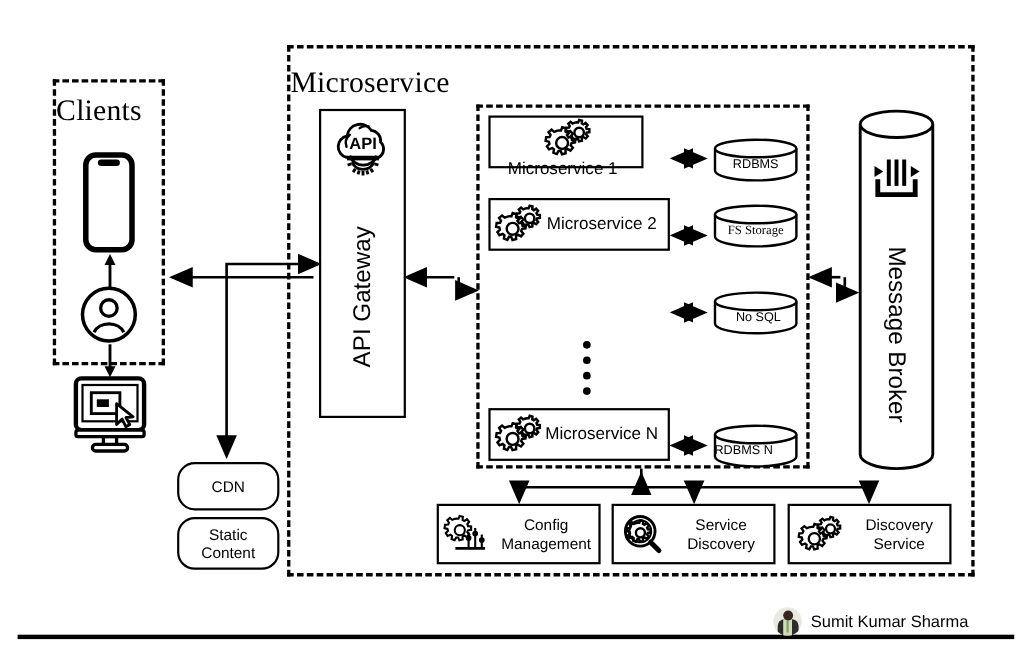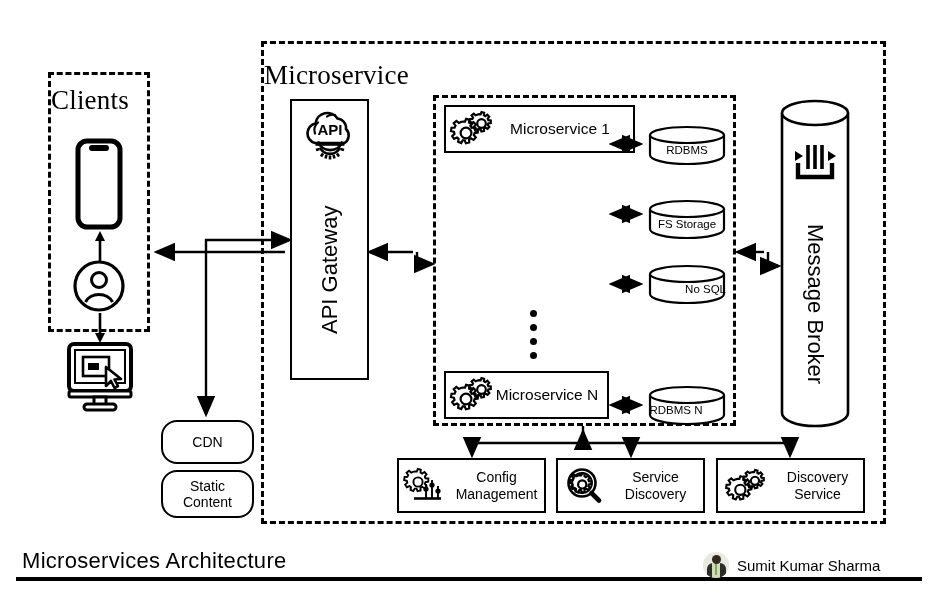--- a/index.html
+++ b/index.html
@@ -132,34 +132,47 @@
           <path d="M19 38.5 a11 11 0 0 0 20 0"></path>
         </g>
       </svg>
     </div>
     <div class="vert-up" style="position:absolute;left:0;right:0;top:66px;bottom:6px;display:flex;
                 align-items:center;justify-content:center;font-size:22px;">API Gateway</div>
   </div>
 
   <div class="abs dashed" style="left:433px;top:95px;width:303px;height:331px;"></div>
 
-  <div class="abs solid ms-box" style="left:444px;top:105px;width:191px;height:48px;">
+  <div class="abs solid ms-box" style="left:444px;top:105px;width:141px;height:48px;flex-direction:column;">
     <span class="msgear" style="width:42px;height:38px;flex:none;margin-left:5px;">
       <svg width="42" height="38" viewBox="0 0 42 38">
         <g fill="none" stroke="#000" stroke-width="2.2">
           <path d="M28 4.2 l1.6 0.1 0.9 -2.3 2.6 0.7 -0.2 2.5 1.4 0.9 2.1 -1.4 1.8 2 -1.5 2 0.6 1.5 2.5 0.2 0 2.7 -2.5 0.4 -0.6 1.5 1.6 1.9 -1.8 2 -2.2 -1.3 -1.4 0.8 0.1 2.5 -2.6 0.6 -1 -2.3 -1.6 0 -1.2 2.2 -2.5 -0.9 0.4 -2.5 -1.3 -1 -2.3 1 -1.5 -2.2 1.8 -1.8 -0.4 -1.6 -2.4 -0.6 0.4 -2.7 2.5 -0.1 0.7 -1.5 -1.4 -2.1 2.1 -1.7 1.9 1.6 1.5 -0.6 z"></path>
           <circle cx="30.5" cy="13.5" r="4.3"></circle>
           <path d="M12 11.5 l2 0.1 1.1 -2.9 3.3 0.9 -0.3 3.1 1.8 1.1 2.6 -1.7 2.2 2.5 -1.9 2.5 0.8 1.9 3.1 0.2 0 3.4 -3.1 0.5 -0.8 1.9 2 2.4 -2.2 2.5 -2.8 -1.6 -1.7 1 0.1 3.1 -3.3 0.8 -1.2 -2.9 -2 0 -1.5 2.8 -3.1 -1.2 0.5 -3.1 -1.6 -1.2 -2.9 1.2 -1.9 -2.7 2.3 -2.3 -0.5 -2 -3 -0.7 0.5 -3.4 3.1 -0.1 0.9 -1.9 -1.8 -2.6 2.7 -2.2 2.4 2 1.9 -0.8 z"></path>
           <circle cx="15" cy="23" r="5.4"></circle>
         </g>
       </svg>
     </span>
     <span class="ms-text">Microservice 1</span>
   </div>
 
+  <div class="abs solid ms-box" style="left:444px;top:180px;width:165px;height:48px;">
+    <span style="width:42px;height:38px;flex:none;margin-left:5px;">
+      <svg width="42" height="38" viewBox="0 0 42 38">
+        <g fill="none" stroke="#000" stroke-width="2.2">
+          <path d="M28 4.2 l1.6 0.1 0.9 -2.3 2.6 0.7 -0.2 2.5 1.4 0.9 2.1 -1.4 1.8 2 -1.5 2 0.6 1.5 2.5 0.2 0 2.7 -2.5 0.4 -0.6 1.5 1.6 1.9 -1.8 2 -2.2 -1.3 -1.4 0.8 0.1 2.5 -2.6 0.6 -1 -2.3 -1.6 0 -1.2 2.2 -2.5 -0.9 0.4 -2.5 -1.3 -1 -2.3 1 -1.5 -2.2 1.8 -1.8 -0.4 -1.6 -2.4 -0.6 0.4 -2.7 2.5 -0.1 0.7 -1.5 -1.4 -2.1 2.1 -1.7 1.9 1.6 1.5 -0.6 z"></path>
+          <circle cx="30.5" cy="13.5" r="4.3"></circle>
+          <path d="M12 11.5 l2 0.1 1.1 -2.9 3.3 0.9 -0.3 3.1 1.8 1.1 2.6 -1.7 2.2 2.5 -1.9 2.5 0.8 1.9 3.1 0.2 0 3.4 -3.1 0.5 -0.8 1.9 2 2.4 -2.2 2.5 -2.8 -1.6 -1.7 1 0.1 3.1 -3.3 0.8 -1.2 -2.9 -2 0 -1.5 2.8 -3.1 -1.2 0.5 -3.1 -1.6 -1.2 -2.9 1.2 -1.9 -2.7 2.3 -2.3 -0.5 -2 -3 -0.7 0.5 -3.4 3.1 -0.1 0.9 -1.9 -1.8 -2.6 2.7 -2.2 2.4 2 1.9 -0.8 z"></path>
+          <circle cx="15" cy="23" r="5.4"></circle>
+        </g>
+      </svg>
+    </span>
+    <span class="ms-text">Microservice 2</span>
+  </div>
 
 
   <div class="abs dots" style="left:528px;top:310px;width:10px;">
     <i></i>
       <i></i>
       <i></i>
       <i></i>
   </div>
 
   <div class="abs solid ms-box" style="left:444px;top:371px;width:165px;height:48px;">
@@ -177,34 +190,34 @@
   </div>
 
   <div class="abs" style="left:648px;top:126px;width:78px;height:38px;">
     <svg width="78" height="38" viewBox="0 0 78 38">
       <path d="M2 9 v20 a37 9 0 0 0 74 0 v-20" fill="#fff" stroke="#000" stroke-width="2.2"></path>
       <ellipse cx="39" cy="9" rx="37" ry="8" fill="#fff" stroke="#000" stroke-width="2.2"></ellipse>
     </svg>
     <span style="position:absolute;left:0;right:0;top:18px;text-align:center;font-size:11.5px;">RDBMS</span>
   </div>
 
-  <div class="abs" style="left:648px;top:200px;width:78px;height:50px;">
+  <div class="abs" style="left:648px;top:186px;width:78px;height:50px;font-family:Liberation Serif, serif;">
     <svg width="78" height="38" viewBox="0 0 78 38">
       <path d="M2 9 v20 a37 9 0 0 0 74 0 v-20" fill="#fff" stroke="#000" stroke-width="2.2"></path>
       <ellipse cx="39" cy="9" rx="37" ry="8" fill="#fff" stroke="#000" stroke-width="2.2"></ellipse>
     </svg>
     <span style="position:absolute;left:0;right:0;top:18px;text-align:center;font-size:11.5px;">FS Storage</span>
   </div>
 
   <div class="abs" style="left:648px;top:265px;width:78px;height:38px;">
     <svg width="78" height="38" viewBox="0 0 78 38">
       <path d="M2 9 v20 a37 9 0 0 0 74 0 v-20" fill="#fff" stroke="#000" stroke-width="2.2"></path>
       <ellipse cx="39" cy="9" rx="37" ry="8" fill="#fff" stroke="#000" stroke-width="2.2"></ellipse>
     </svg>
-    <span style="position:absolute;left:0;right:0;top:18px;text-align:right;font-size:11.5px;padding-left:21px;">No SQL</span>
+    <span style="position:absolute;left:0;right:0;top:18px;text-align:left;font-size:11.5px;padding-left:21px;">No SQL</span>
   </div>
 
   <div class="abs" style="left:648px;top:386px;width:56px;height:38px;">
     <svg width="78" height="38" viewBox="0 0 78 38">
       <path d="M2 9 v20 a37 9 0 0 0 74 0 v-20" fill="#fff" stroke="#000" stroke-width="2.2"></path>
       <ellipse cx="39" cy="9" rx="37" ry="8" fill="#fff" stroke="#000" stroke-width="2.2"></ellipse>
     </svg>
     <span style="position:absolute;left:0;right:0;top:18px;text-align:center;font-size:11.5px;">RDBMS N</span>
   </div>
 
@@ -318,21 +331,20 @@
       <path d="M583 426 L583 443"></path>
       <path d="M472 443 L790 443"></path>
       <path d="M472 443 L472 455" marker-end="url(#ah)"></path>
       <path d="M631 443 L631 455" marker-end="url(#ah)"></path>
       <path d="M790 443 L790 455" marker-end="url(#ah)"></path>
       <path d="M583 443 L583 432" marker-end="url(#ah)"></path>
     </g>
   </svg>
 
   <div id="footer-rule" style="top:577px;"></div>
-  <div id="footer-title" style="left:22px;top:548px;">Microservices Architecture</div>
   <div id="author" style="left:703px;top:552px;">
     <span id="avatar">
       <span class="bd"></span>
         <span class="sh"></span>
         <span class="ti"></span>
         <span class="hd"></span>
     </span>
     <span>Sumit Kumar Sharma</span>
   </div>
 

